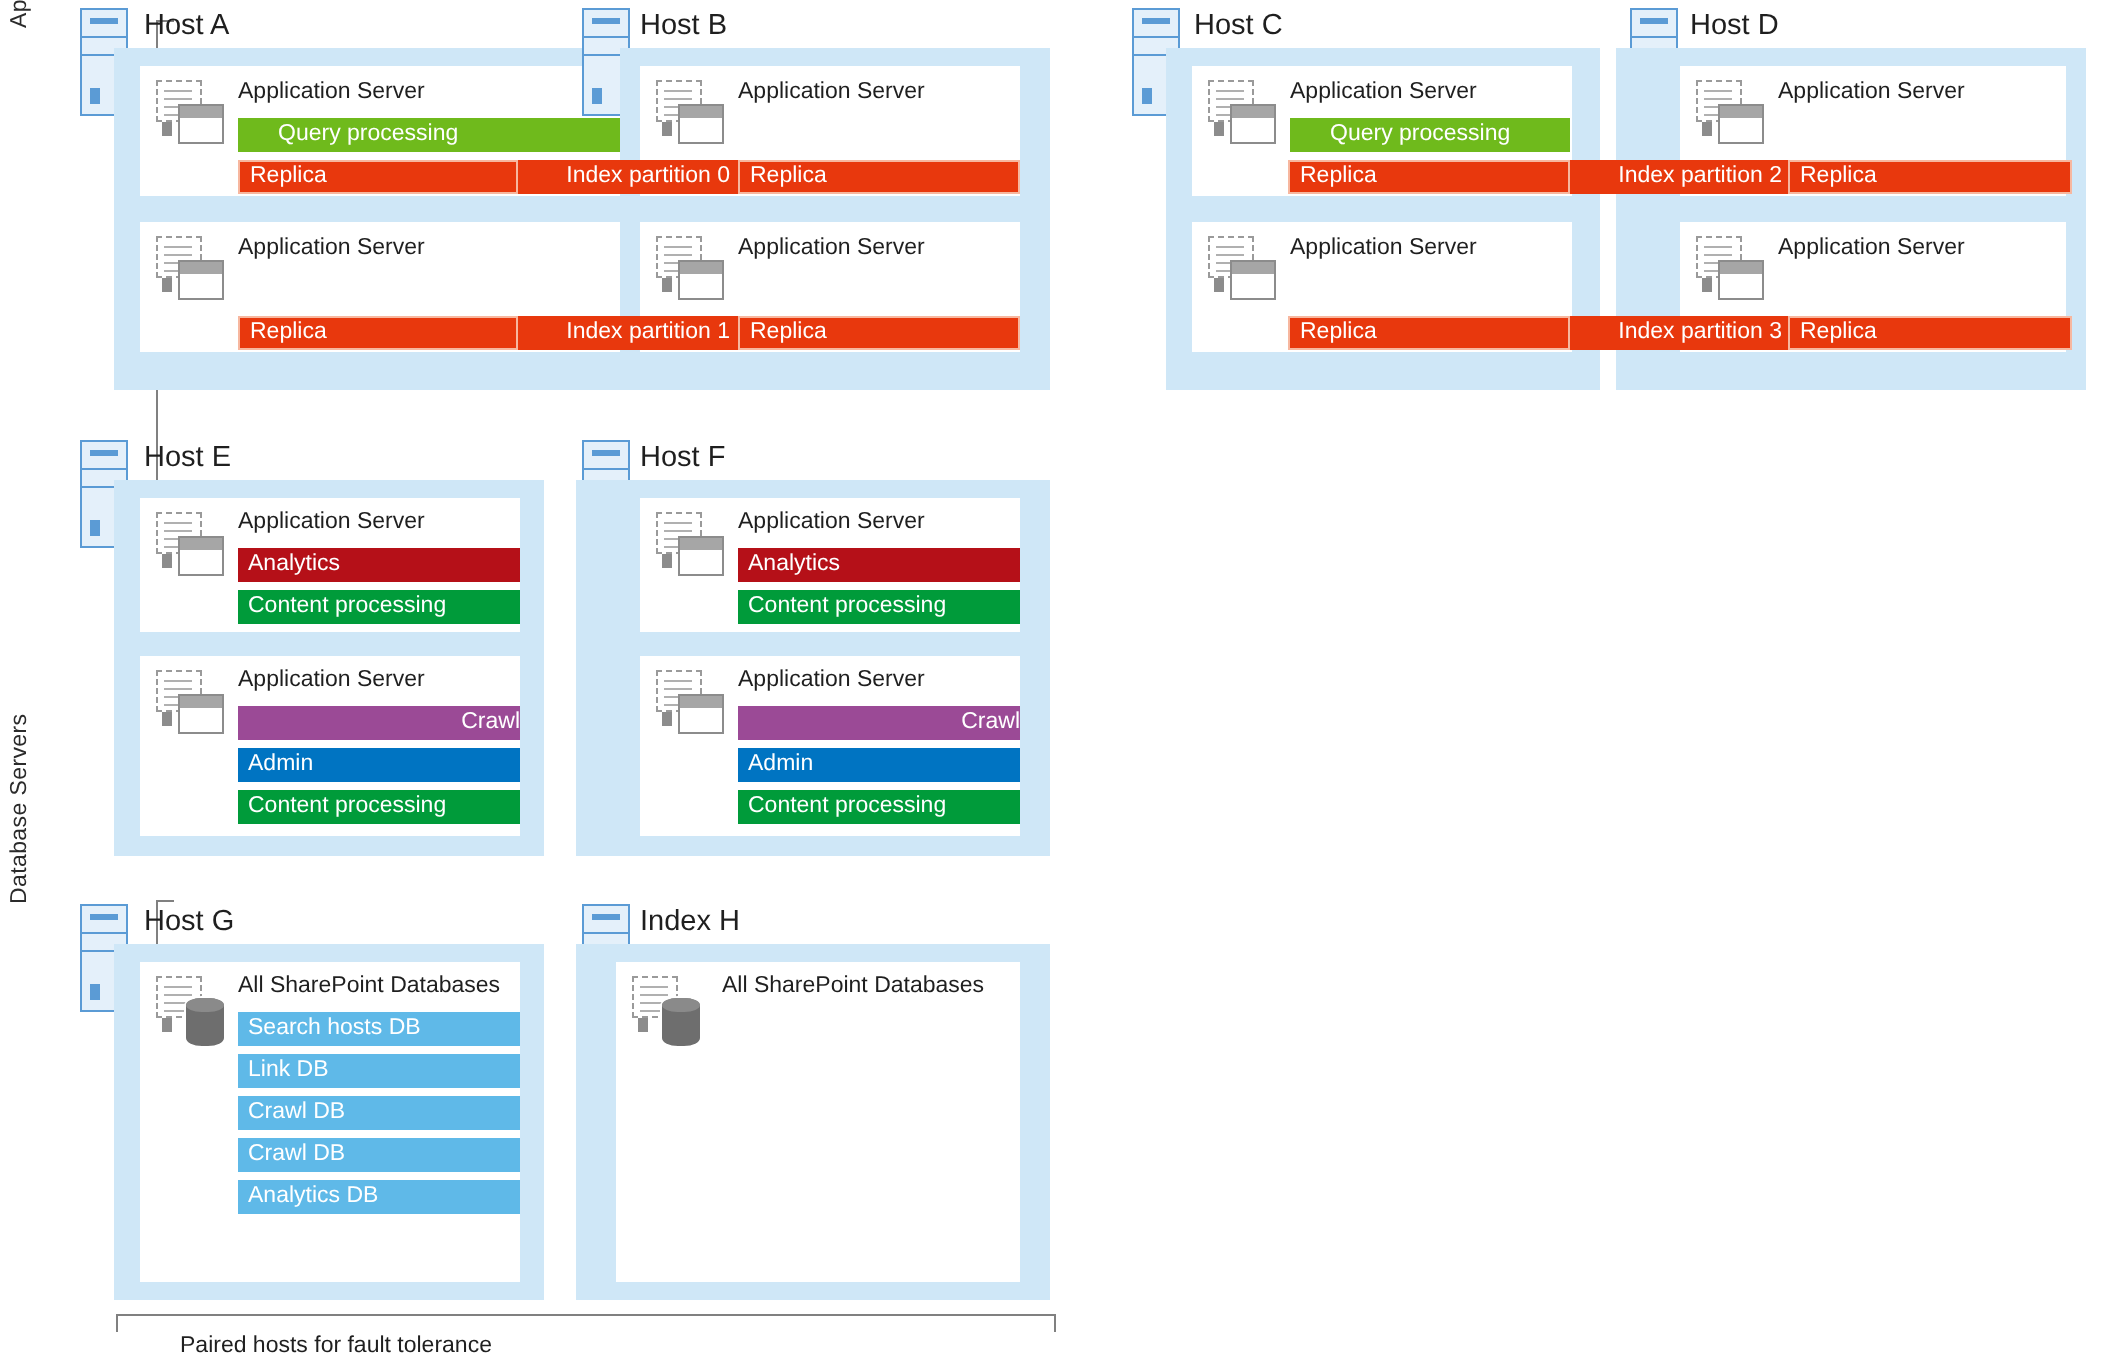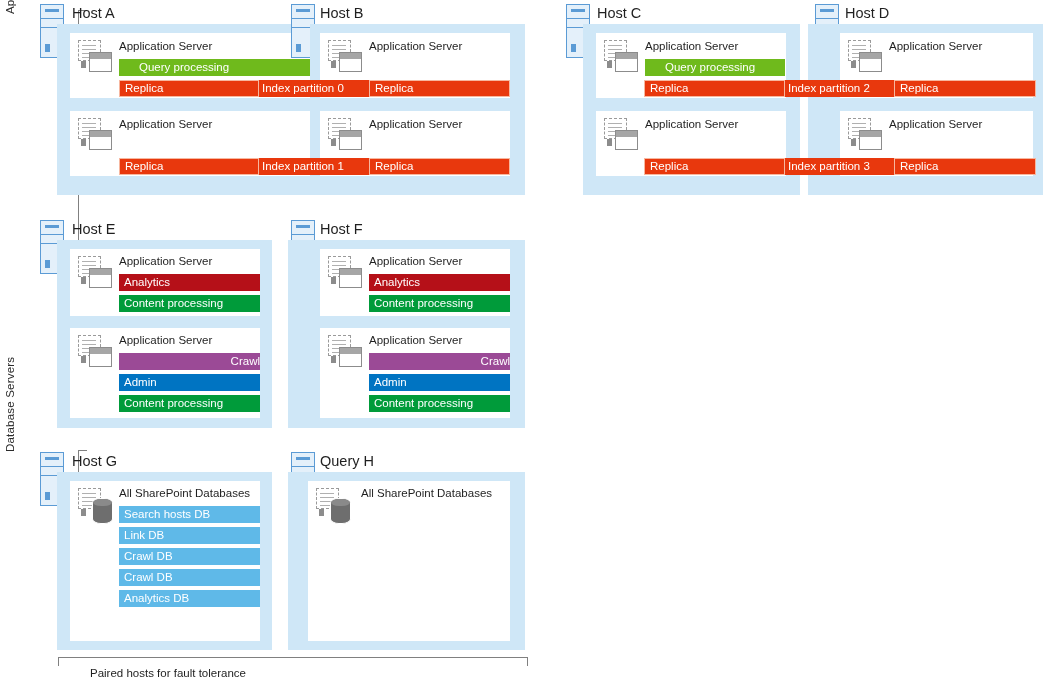--- a/index.html
+++ b/index.html
@@ -60,21 +60,21 @@
   .bar.green{background:#6fba1c;padding-left:20px;}
   .bar.darkgreen{background:#009b3a;}
   .bar.red{background:#b51018;}
   .bar.purple{background:#9b4a96;text-align:right;}
   .bar.blue{background:#0074c2;}
   .bar.db{background:#5fb9e8;}
 
   
   .ipband{position:absolute;background:#e8380d;box-sizing:border-box;}
   .iplabel{position:absolute;color:#ffffff;font-size:11.5px;line-height:16px;
-           text-align:left;white-space:nowrap;}
+           text-align:right;white-space:nowrap;}
   .replica{position:absolute;box-sizing:border-box;background:#e8380d;
            border:1.3px solid #f7b79f;color:#ffffff;font-size:11.5px;
            line-height:15px;padding:0 0 0 5px;white-space:nowrap;}
 
   .dbnote{position:absolute;box-sizing:border-box;background:#5fb9e8;color:#ffffff;
           font-size:11.5px;line-height:13.5px;padding:5px 6px 0 6px;}
 
   .pairbracket{position:absolute;border-left:1px solid #808080;border-right:1px solid #808080;
                border-top:1px solid #808080;}
   .caption{position:absolute;font-size:11.5px;color:#1f1f1f;white-space:nowrap;}
@@ -415,21 +415,21 @@
   </div>
 </div>
 
 <div class="host" style="left:0;top:0;">
   <div class="tower" style="left:291px;top:452px;width:24px;height:54px;">
     <i class="dash"></i>
     <i class="ln" style="top:13px;"></i>
     <i class="ln" style="top:22px;"></i>
     <i class="sq"></i>
   </div>
-  <div class="host-title" style="left:320px;top:453px;">Query H</div>
+  <div class="host-title" style="left:320px;top:453px;">Index H</div>
 
   <div class="panel" style="left:288px;top:472px;width:237px;height:178px;"></div>
 
   <div class="card" style="left:308px;top:481px;width:202px;height:160px;">
     <div class="dbicon" style="left:8px;top:7px;">
       <div class="dashrect">
         <span style="top:4px;"></span>
           <span style="top:8px;"></span>
           <span style="top:12px;"></span>
           <span style="top:16px;"></span>

